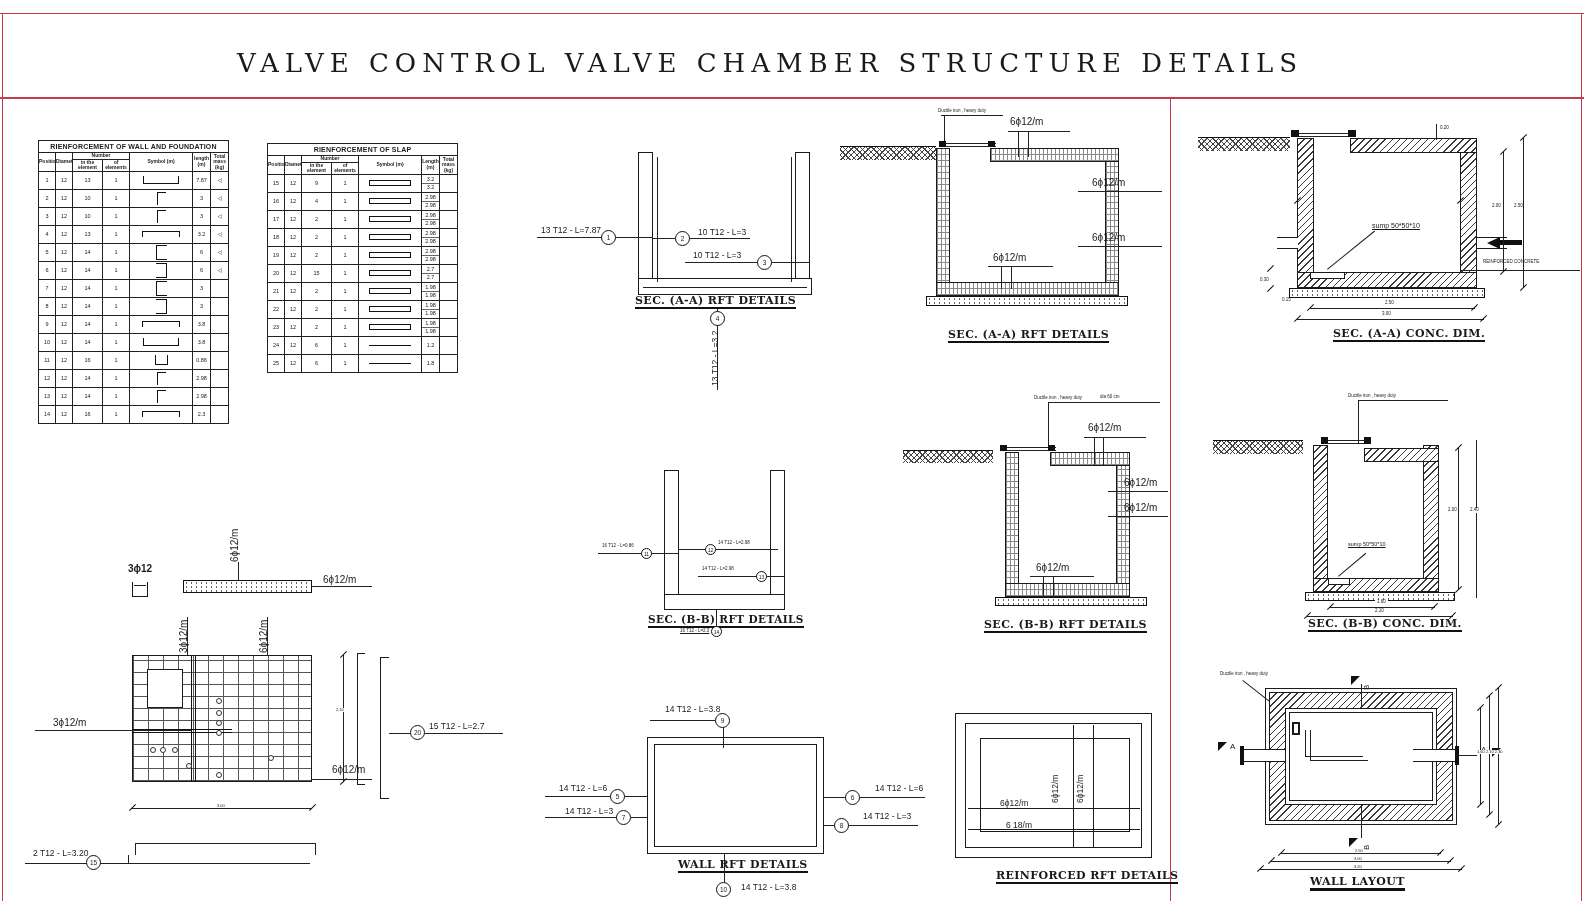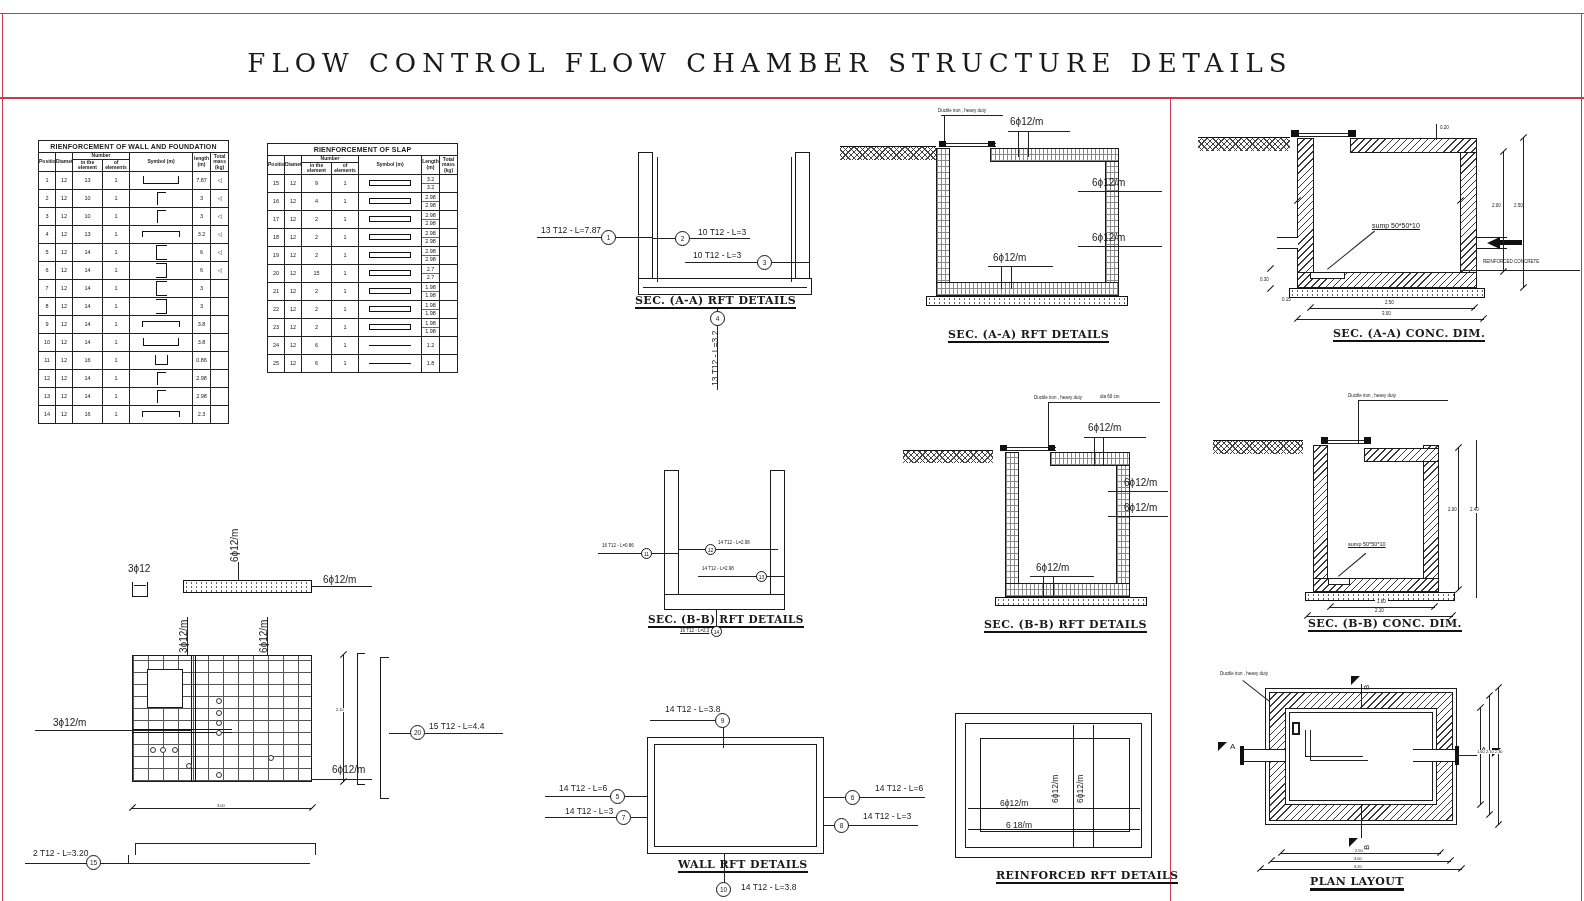--- a/index.html
+++ b/index.html
@@ -59,21 +59,21 @@
 <body>
 
 <div id="sheet">
 
   <i class="hl red" style="left:0;top:13px;width:1584px;"></i>
   <i class="vl red" style="left:2px;top:13px;height:888px;"></i>
   <i class="vl red" style="left:1581px;top:13px;height:888px;"></i>
   <i class="hl red" style="left:0;top:97px;width:1584px;height:2px;"></i>
   <i class="vl red" style="left:1170px;top:97px;height:804px;"></i>
 
-  <div class="main-title">FLOW CONTROL FLOW CHAMBER STRUCTURE DETAILS</div>
+  <div class="main-title">VALVE CONTROL VALVE CHAMBER STRUCTURE DETAILS</div>
 
   <table class="rtable" style="left:38px;top:140px;width:190px;">
     <colgroup>
         <col style="width:17px">
         <col style="width:17px">
         <col style="width:30px">
         <col style="width:27px">
         <col style="width:63px">
         <col style="width:18px">
         <col style="width:18px">
@@ -618,30 +618,30 @@
     <i class="hl" style="left:56px;top:211px;width:180px;"></i>
     <div class="lbl" style="left:137px;top:207px;font-size:4px;background:#fff;padding:0 2px;">3.00</div>
     <i class="hl" style="left:45px;top:219px;width:202px;"></i>
     <div class="lbl" style="left:137px;top:215px;font-size:4px;background:#fff;padding:0 2px;">3.20</div>
     <i class="tick" style="left:62px;top:202px;"></i>
     <i class="tick" style="left:221px;top:202px;"></i>
     <i class="tick" style="left:52px;top:210px;"></i>
     <i class="tick" style="left:231px;top:210px;"></i>
     <i class="tick" style="left:41px;top:218px;"></i>
     <i class="tick" style="left:242px;top:218px;"></i>
-    <div class="dtitle" style="left:95px;top:226px;border-bottom-width:3px;">PLAN LAYOUT</div>
+    <div class="dtitle" style="left:95px;top:226px;border-bottom-width:3px;">WALL LAYOUT</div>
   </div>
 
   <div class="abs" style="left:25px;top:505px;width:480px;height:396px;">
     <div class="lbl r vlbl" style="left:205px;top:57px;">6ϕ12/m</div>
     <i class="vl" style="left:213px;top:57px;height:18px;"></i>
     <div class="bx speck" style="left:158px;top:75px;width:129px;height:13px;"></div>
     <div class="lbl r" style="left:298px;top:70px;">6ϕ12/m</div>
     <i class="hl" style="left:287px;top:81px;width:60px;"></i>
-    <div class="lbl r" style="left:103px;top:59px;">3ϕ12</div>
+    <div class="lbl r" style="left:103px;top:59px;font-weight:bold;">3ϕ12</div>
     <div class="bx nofill" style="left:107px;top:77px;width:16px;height:15px;border-top:none;"></div>
     <i class="hl" style="left:109px;top:80px;width:12px;"></i>
     <div class="lbl r vlbl" style="left:154px;top:148px;">3ϕ12/m</div>
     <i class="vl" style="left:162px;top:112px;height:38px;"></i>
     <div class="lbl r vlbl" style="left:234px;top:148px;">6ϕ12/m</div>
     <i class="vl" style="left:242px;top:112px;height:38px;"></i>
     <div class="bx" style="left:107px;top:150px;width:180px;height:127px;
          background-image:repeating-linear-gradient(0deg,#555 0 1px,transparent 1px 12px),repeating-linear-gradient(90deg,#555 0 1px,transparent 1px 15px);"></div>
     <div class="bx" style="left:122px;top:164px;width:36px;height:39px;"></div>
     <div class="bx nofill" style="left:166px;top:150px;width:5px;height:127px;border-top:none;border-bottom:none;border-color:#111;"></div>
@@ -659,21 +659,21 @@
     <i class="dot" style="left:161px;top:258px;"></i>
     <i class="dot" style="left:191px;top:267px;"></i>
     <i class="vl" style="left:318px;top:150px;height:127px;"></i>
     <div class="lbl" style="left:311px;top:203px;font-size:4px;background:#fff;">2.10</div>
     <i class="tick" style="left:314px;top:149px;"></i>
     <i class="tick" style="left:314px;top:276px;"></i>
     <div class="bx nofill" style="left:332px;top:148px;width:8px;height:132px;border-right:none;"></div>
     <div class="bx nofill" style="left:355px;top:152px;width:9px;height:142px;border-right:none;"></div>
     <i class="hl" style="left:364px;top:228px;width:21px;"></i>
     <div class="circ" style="left:385px;top:220px;">20</div>
-    <div class="lbl" style="left:404px;top:217px;">15 T12 - L=4.4</div>
+    <div class="lbl" style="left:404px;top:217px;">15 T12 - L=2.7</div>
     <i class="hl" style="left:400px;top:228px;width:78px;"></i>
     <div class="lbl r" style="left:307px;top:260px;">6ϕ12/m</div>
     <i class="hl" style="left:287px;top:274px;width:60px;"></i>
     <i class="hl" style="left:107px;top:303px;width:180px;"></i>
     <div class="lbl" style="left:190px;top:299px;font-size:4px;background:#fff;padding:0 2px;">3.00</div>
     <i class="tick" style="left:103px;top:302px;"></i>
     <i class="tick" style="left:283px;top:302px;"></i>
     <i class="hl" style="left:110px;top:338px;width:180px;"></i>
     <i class="vl" style="left:110px;top:338px;height:12px;"></i>
     <i class="vl" style="left:290px;top:338px;height:12px;"></i>

